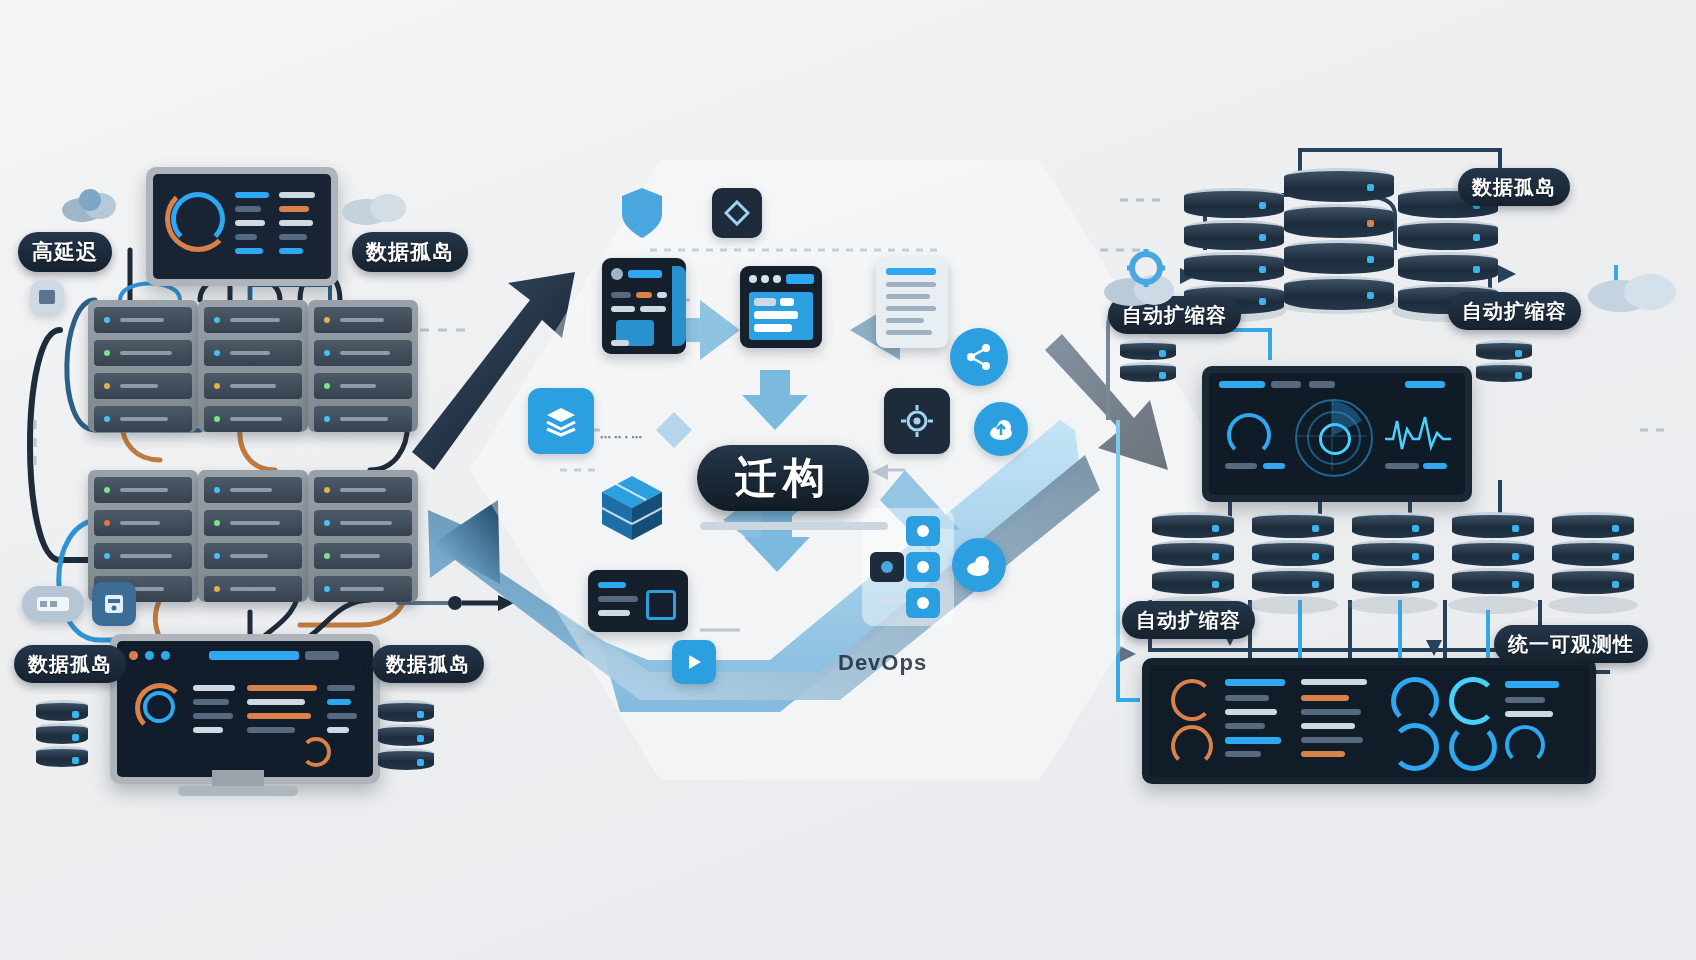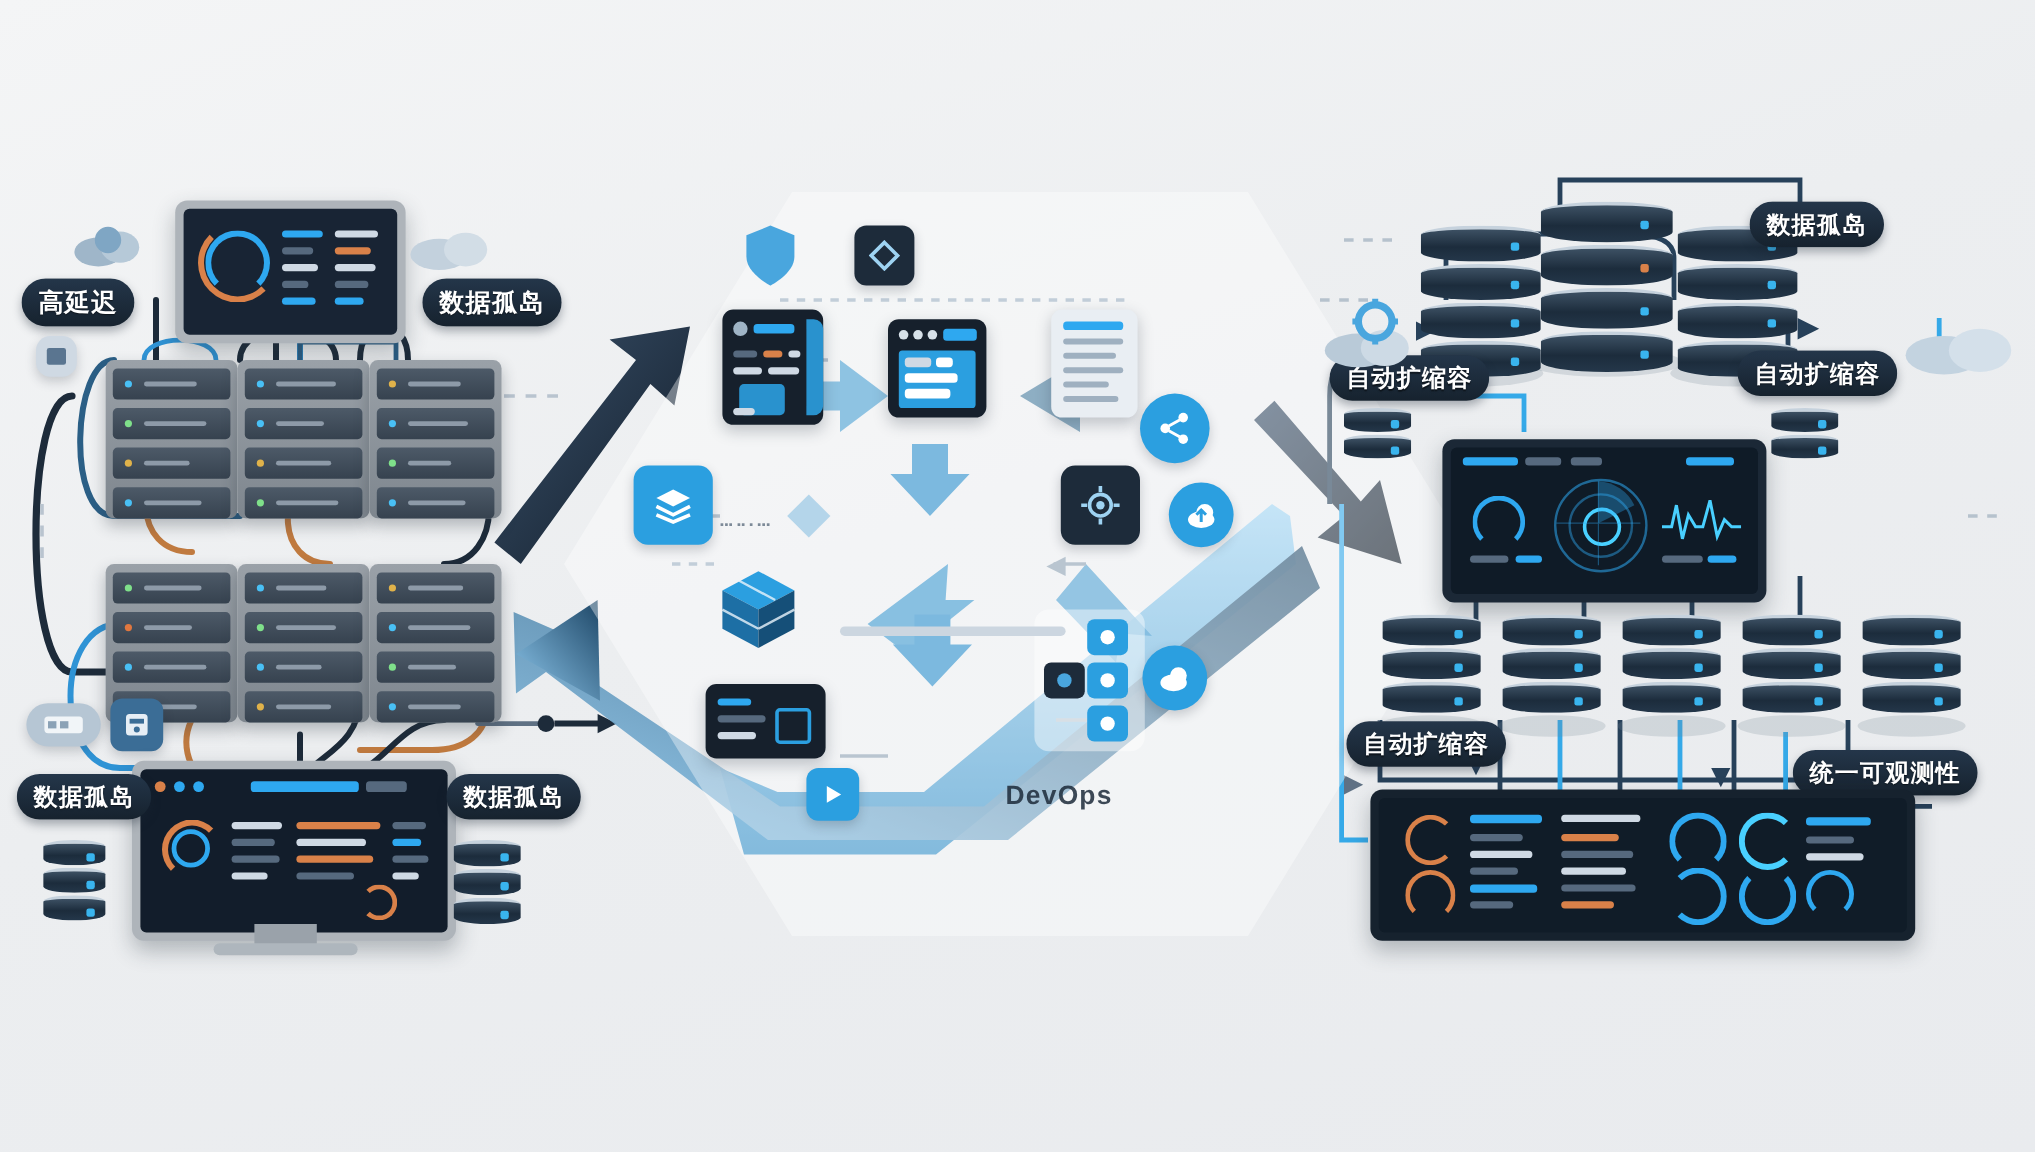--- a/index.html
+++ b/index.html
@@ -554,20 +554,21 @@
       </svg>
   </div>
   <div class="badge-icn" style="left:652px;top:408px;width:44px;height:44px;background:transparent;box-shadow:none;">
     <svg width="44" height="44" viewBox="0 0 44 44">
         <path d="M22 4 L40 22 L22 40 L4 22 Z" fill="#a8cfe8" opacity=".85"></path>
       </svg>
   </div>
   <div class="tag" style="left:600px;top:432px;width:70px;">▪▪▪ ▪▪ ▪ ▪▪▪</div>
   <div class="devops" style="left:838px;top:650px;">DevOps</div>
 
+  <div class="pill big" style="left:697px;top:445px;">迁构</div>
   <div style="position:absolute;left:700px;top:522px;width:188px;height:8px;border-radius:4px;background:#ccd6e0;"></div>
 
   <div class="shadowEl" style="left:1176px;top:300px;width:110px;height:22px;"></div>
   <div class="shadowEl" style="left:1272px;top:290px;width:130px;height:24px;"></div>
   <div class="shadowEl" style="left:1392px;top:300px;width:110px;height:22px;"></div>
 
   <div class="dbstack" style="left:1184px;top:188px;">
     <div class="disk" style="width:100px;height:30px;">
         <b></b>
       </div>

